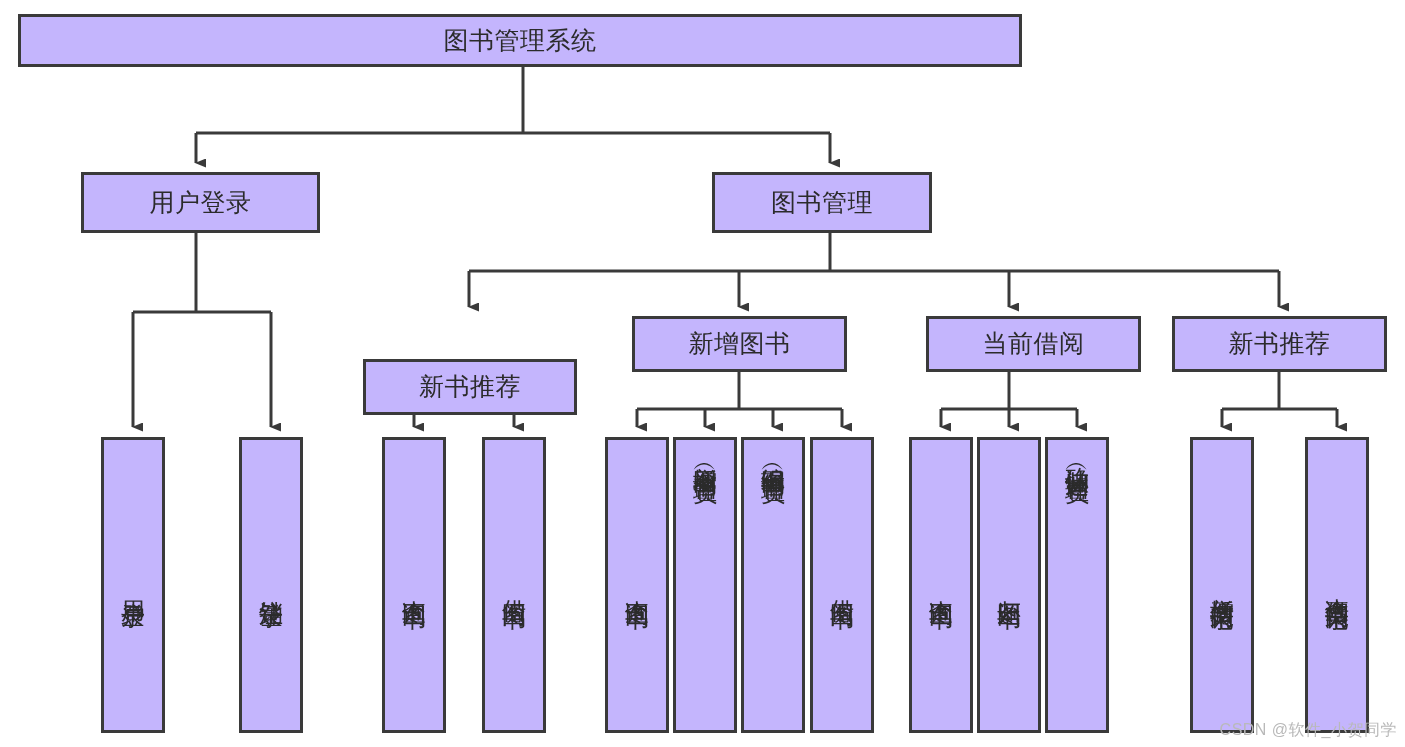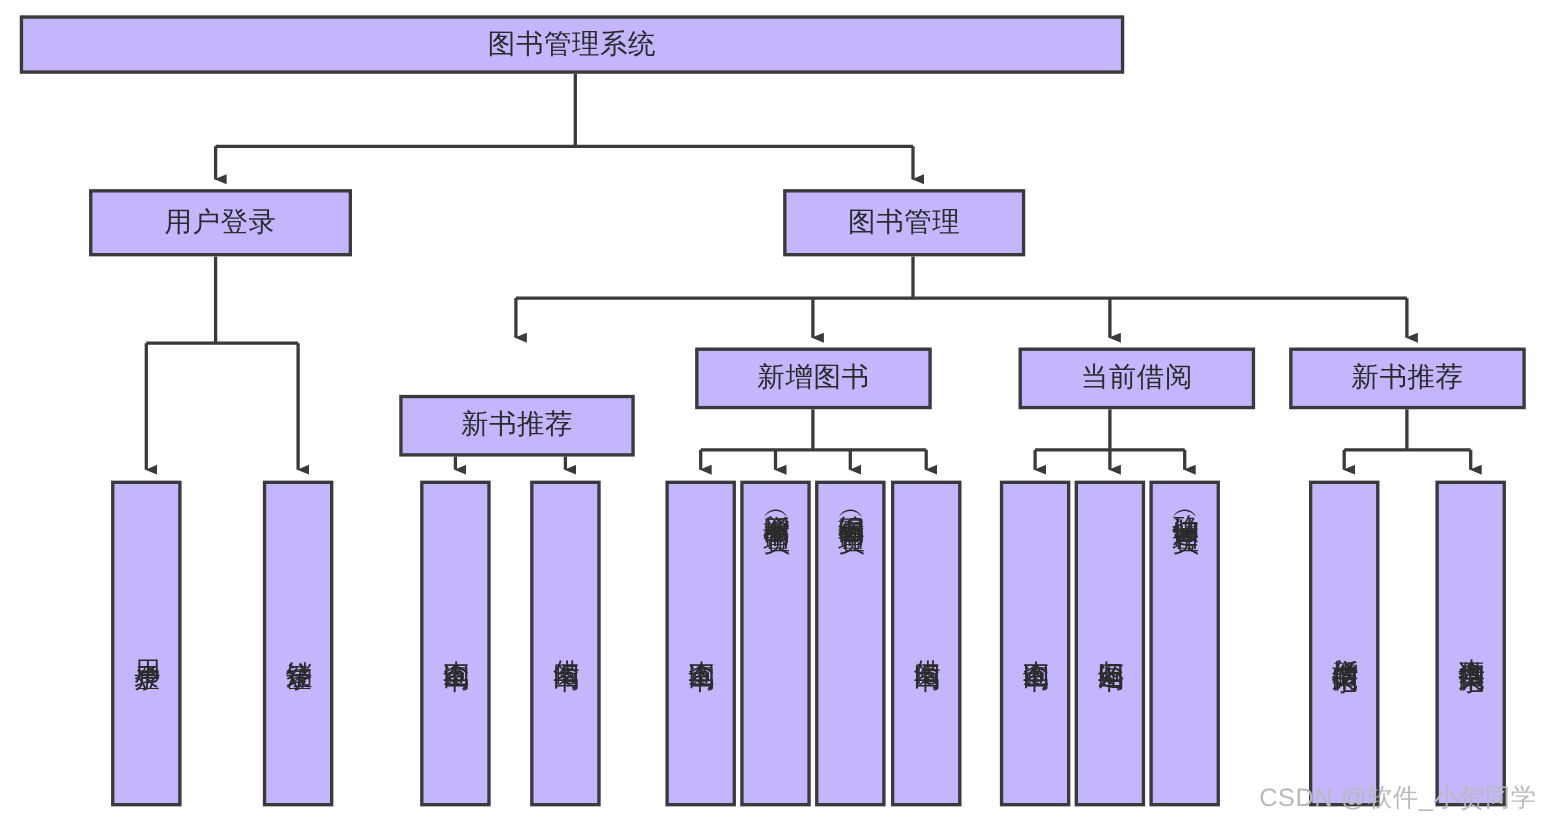--- a/index.html
+++ b/index.html
@@ -58,21 +58,21 @@
     line-height: 1;
   }
   .node.vertical.centered {
     align-items: center;
     padding-top: 0;
   }
   .watermark {
     position: absolute;
     right: 8px;
     bottom: 6px;
-    font-size: 23px;
+    font-size: 16px;
     color: #b9b9b9;
     letter-spacing: 0.5px;
     white-space: nowrap;
   }
 </style>
 </head>
 <body>
 
 <div id="diagram-root">
 

